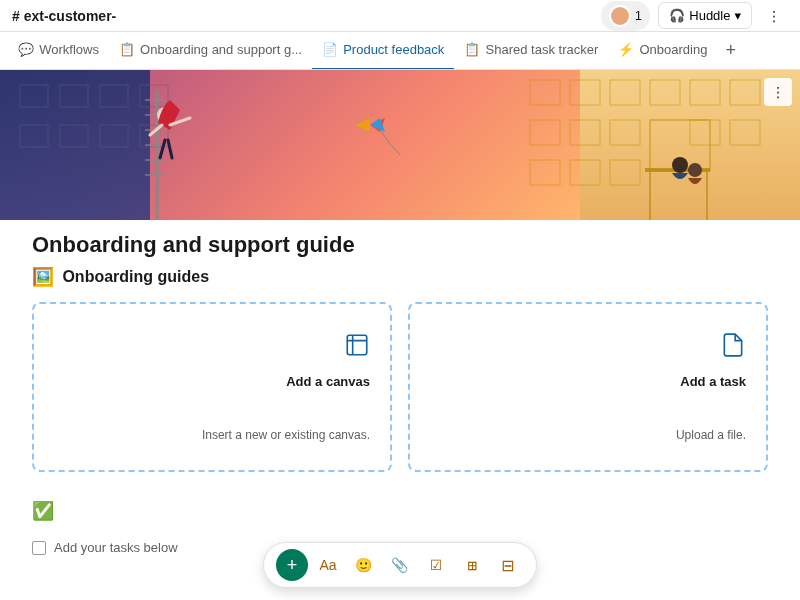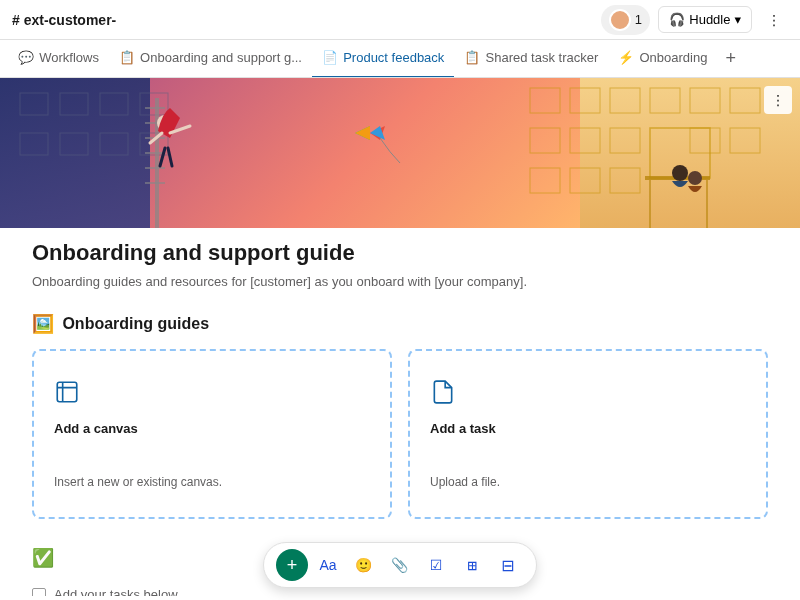--- a/index.html
+++ b/index.html
@@ -1,21 +1,21 @@
 <!DOCTYPE html>
 <html><head>
   <meta charset="utf-8">
   <style>
     * { margin: 0; padding: 0; box-sizing: border-box; }
     body { font-family: -apple-system, BlinkMacSystemFont, 'Segoe UI', sans-serif; background: #fff; width: 800px; height: 600px; overflow: hidden; font-size: 14px; color: #1a1a1a; }
 
     
     .top-bar {
       display: flex; align-items: center; justify-content: space-between;
-      padding: 0 12px; height: 40px; border-bottom: 1px solid #e0e0e0;
+      padding: 0 12px; height: 32px; border-bottom: 1px solid #e0e0e0;
       background: #fff;
     }
     .workspace-name { font-weight: 600; font-size: 14px; color: #1a1a1a; }
     .top-bar-right { display: flex; align-items: center; gap: 8px; }
     .avatar-count { display: flex; align-items: center; gap: 4px; background: #f0f0f0; border-radius: 20px; padding: 4px 8px; font-size: 13px; }
     .avatar-dot { width: 22px; height: 22px; border-radius: 50%; background: #e8a87c; border: 2px solid #fff; }
     .huddle-btn { display: flex; align-items: center; gap: 4px; border: 1px solid #e0e0e0; border-radius: 6px; padding: 5px 10px; font-size: 13px; cursor: pointer; background: #fff; }
     .more-btn { width: 28px; height: 28px; display: flex; align-items: center; justify-content: center; cursor: pointer; border-radius: 4px; }
 
     
@@ -45,41 +45,41 @@
     .page-title { font-size: 22px; font-weight: 700; margin-bottom: 8px; color: #1a1a1a; }
     .page-desc { font-size: 13px; color: #616061; margin-bottom: 24px; }
 
     .section-header { display: flex; align-items: center; gap: 8px; font-size: 16px; font-weight: 700; margin-bottom: 14px; }
     .section-emoji { font-size: 18px; }
 
     
     .cards-row { display: flex; gap: 16px; margin-bottom: 28px; }
     .add-card {
       flex: 1; border: 2px dashed #92c5f7; border-radius: 8px; padding: 28px 20px;
-      display: flex; flex-direction: column; align-items: flex-start; justify-content: center;
+      display: flex; flex-direction: column; align-items: flex-end; justify-content: center;
       cursor: pointer; min-height: 100px;
     }
     .add-card-icon { font-size: 22px; color: #1264a3; margin-bottom: 10px; }
     .add-card-title { font-size: 13px; font-weight: 600; margin-bottom: 4px; color: #1a1a1a; }
     .add-card-desc { font-size: 12px; color: #616061; text-align: center; margin-top: 35px; }
 
     
     .checklist-section { margin-bottom: 24px; }
     .checklist-item { display: flex; align-items: center; gap: 8px; padding: 4px 0; color: #616061; font-size: 13px; }
     .checkbox-empty { width: 14px; height: 14px; border: 1.5px solid #999; border-radius: 2px; flex-shrink: 0; }
 
     
     .bottom-toolbar {
       position: fixed; bottom: 0; left: 50%; transform: translateX(-50%);
       background: #fff; border: 1px solid #e0e0e0; border-radius: 28px;
       display: flex; align-items: center; padding: 6px 12px; gap: 4px;
       box-shadow: 0 4px 12px rgba(0,0,0,0.15); margin-bottom: 12px;
     }
     .toolbar-add { width: 32px; height: 32px; background: #007a5a; border-radius: 50%; display: flex; align-items: center; justify-content: center; cursor: pointer; color: #fff; font-size: 18px; }
-    .toolbar-btn { width: 32px; height: 32px; display: flex; align-items: center; justify-content: center; cursor: pointer; border-radius: 6px; font-size: 14px; color: #1d4ed8; }
+    .toolbar-btn { width: 32px; height: 32px; display: flex; align-items: center; justify-content: center; cursor: pointer; border-radius: 6px; font-size: 14px; color: #a16207; }
 
     
     .hero svg { position: absolute; }
   </style>
 </head>
 <body>
 
 <div class="top-bar">
   <span class="workspace-name"># ext-customer-</span>
   <div class="top-bar-right">
@@ -191,21 +191,20 @@
     <path d="M380,60 Q390,75 400,85" stroke="#888" stroke-width="1" fill="none"></path>
   </svg>
 
   <div class="hero-more">
     <span>⋮</span>
   </div>
 </div>
 
 <div class="content">
   <h1 class="page-title">Onboarding and support guide</h1>
-  <p class="page-desc">Onboarding guides and resources for [customer] as you onboard with [your company].</p>
 
   <div class="section-header">
     <span class="section-emoji">🖼️</span>
     <span>Onboarding guides</span>
   </div>
 
   <div class="cards-row">
     <div class="add-card">
       <div class="add-card-icon">
         <svg width="26" height="26" viewBox="0 0 24 24" fill="none">

